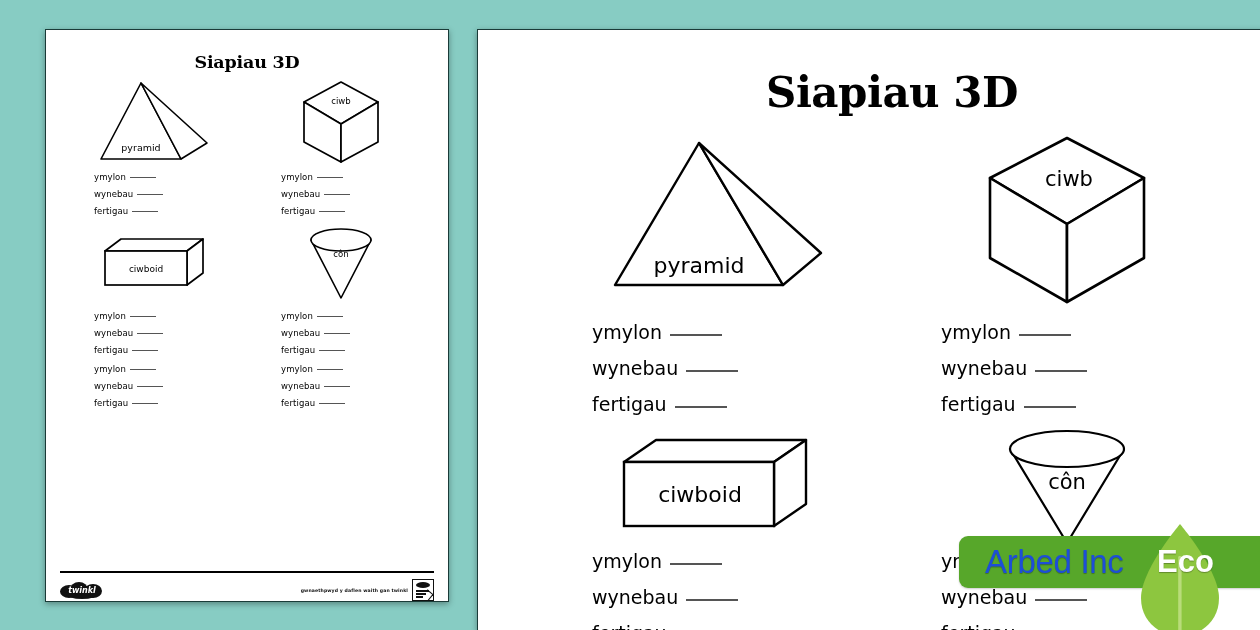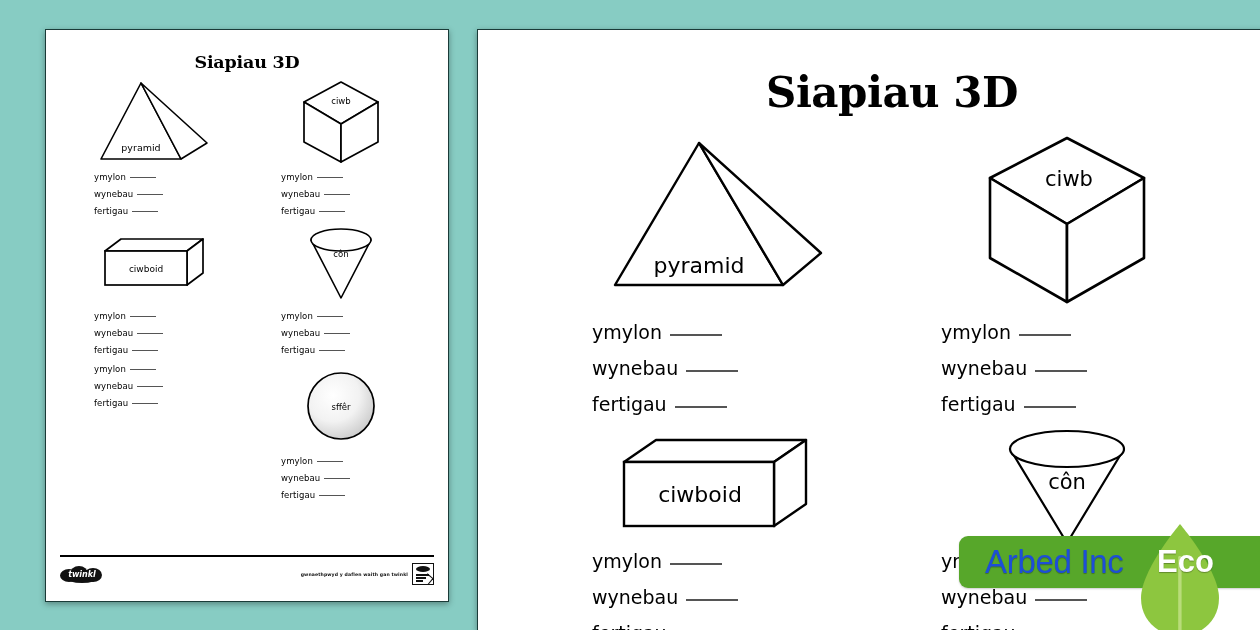--- a/index.html
+++ b/index.html
@@ -114,21 +114,21 @@
     margin-left: 4px;
     vertical-align: 2px;
     height: 7px;
   }
 
   
   .ws-footer {
     position: absolute;
     left: 14px;
     right: 14px;
-    bottom: 16px;
+    bottom: 0;
   }
   .ws-footer-rule {
     border-top: 2.2px solid #000;
     margin-bottom: 6px;
   }
   .ws-footer-inner {
     display: flex;
     align-items: center;
     justify-content: space-between;
     height: 22px;
@@ -379,33 +379,20 @@
 
       <div class="ws-cell">
         <div class="lines">
           <div class="line-row"><span>ymylon</span><span class="blank"></span></div>
           <div class="line-row"><span>wynebau</span><span class="blank"></span></div>
           <div class="line-row"><span>fertigau</span><span class="blank"></span></div>
         </div>
       </div>
 
       <div class="ws-cell">
-        <div class="shape-box">
-          <svg width="80" height="82" viewBox="0 0 80 82">
-            <defs>
-              <radialGradient id="sphGrad" cx="38%" cy="34%" r="72%">
-                <stop offset="0%" stop-color="#ffffff"></stop>
-                <stop offset="55%" stop-color="#f2f2f2"></stop>
-                <stop offset="100%" stop-color="#c9c9c9"></stop>
-              </radialGradient>
-            </defs>
-            <circle cx="40" cy="41" r="33" fill="url(#sphGrad)" stroke="#000" stroke-width="1.7"></circle>
-            <text class="shape-label" x="40" y="45" font-size="8.5" text-anchor="middle">sffêr</text>
-          </svg>
-        </div>
         <div class="lines">
           <div class="line-row"><span>ymylon</span><span class="blank"></span></div>
           <div class="line-row"><span>wynebau</span><span class="blank"></span></div>
           <div class="line-row"><span>fertigau</span><span class="blank"></span></div>
         </div>
       </div>
 
     </div>
 
     <div class="ws-footer">

